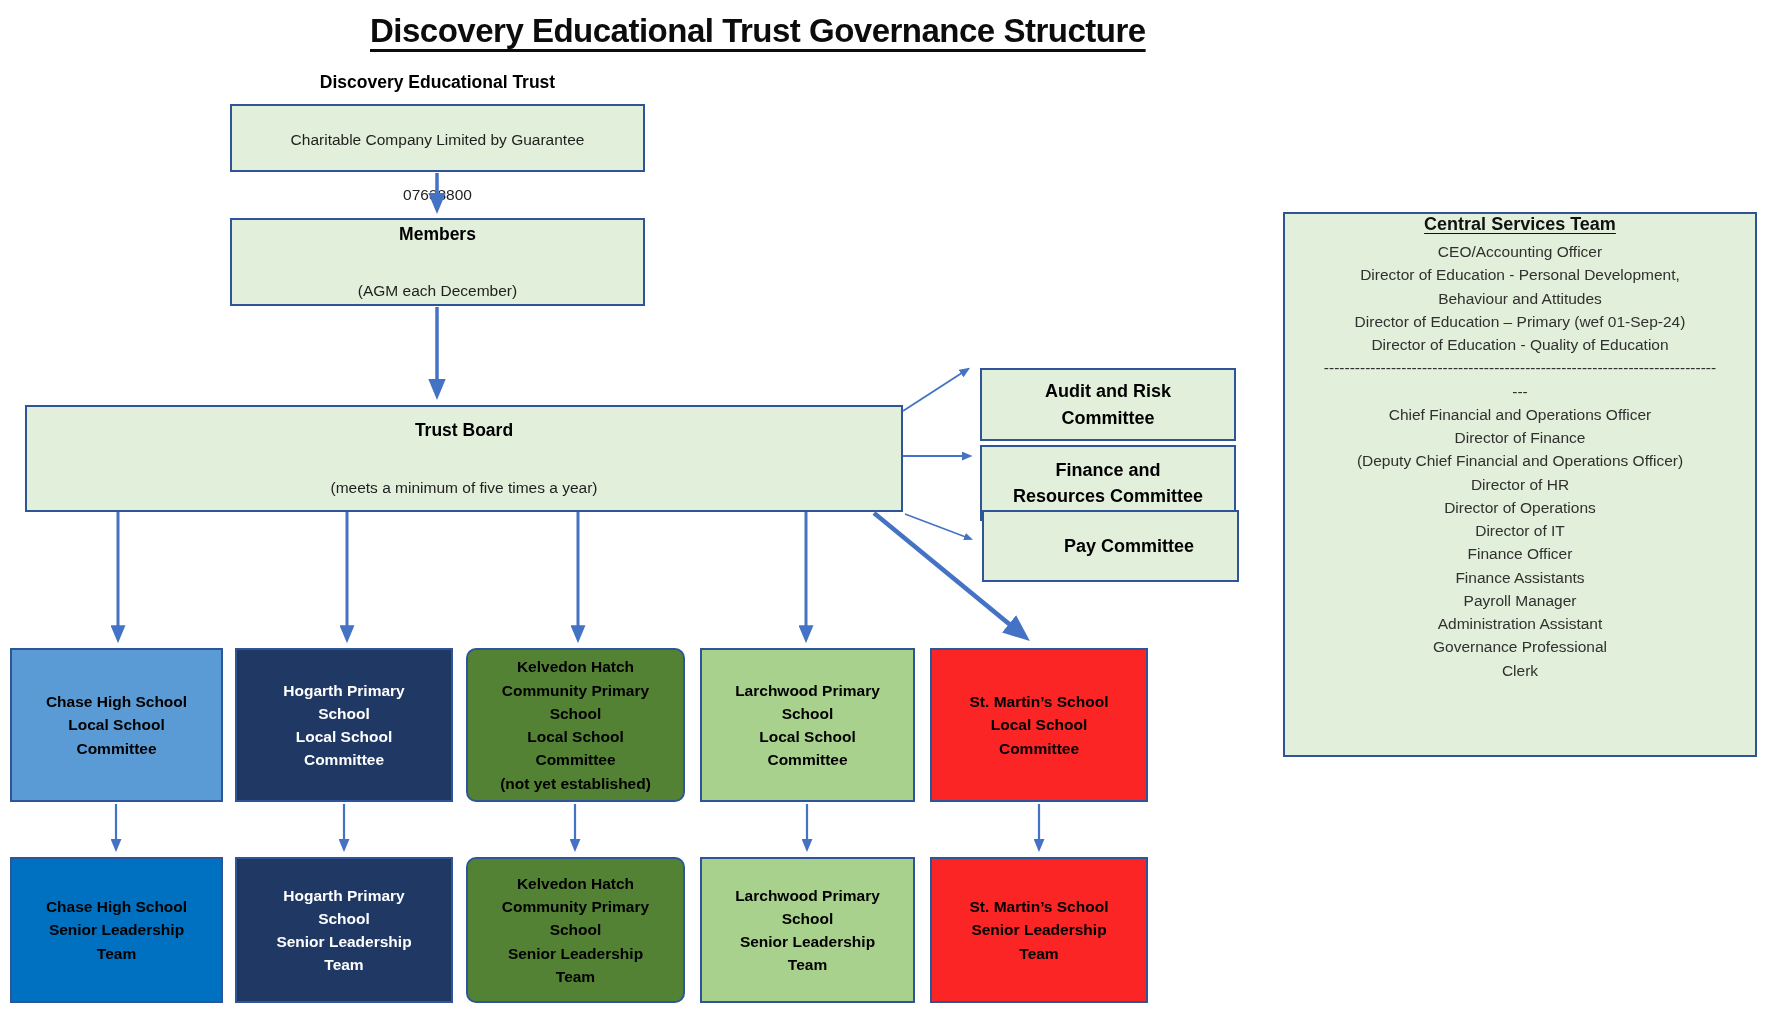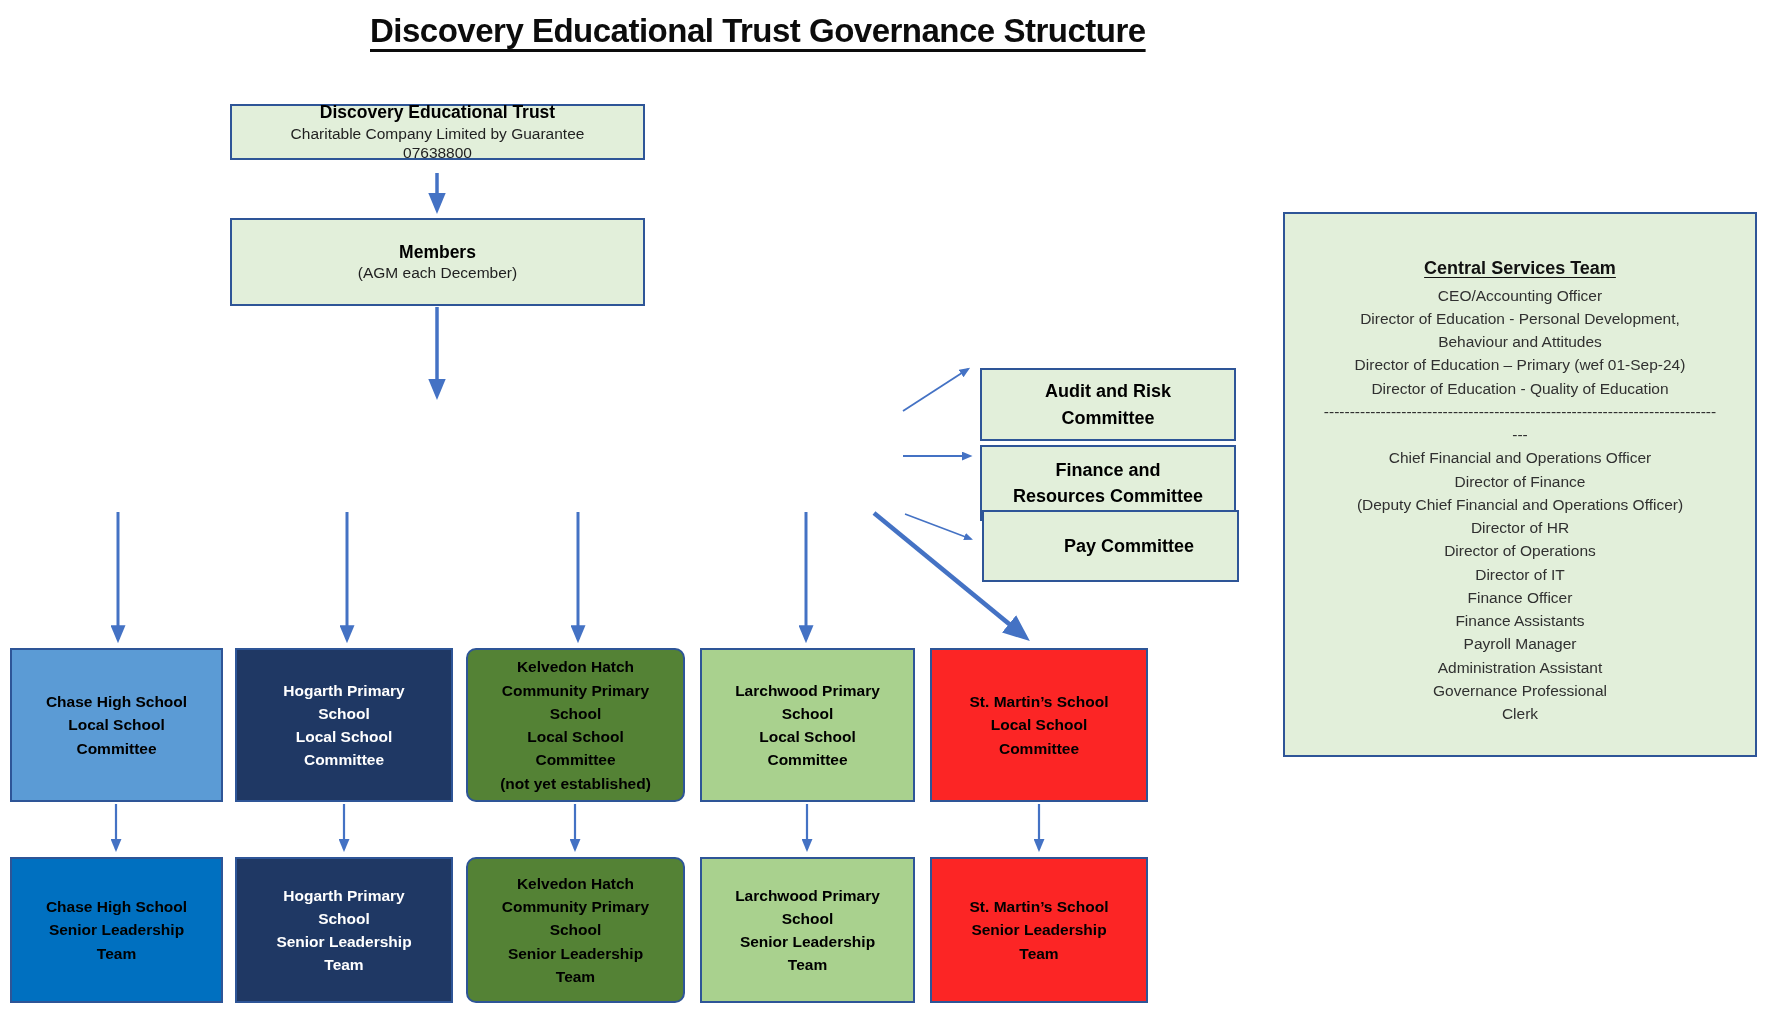--- a/index.html
+++ b/index.html
@@ -20,36 +20,36 @@
     text-decoration:underline;text-decoration-thickness:3px;text-underline-offset:7px;
   }
 
   .node{
     position:absolute;border:2px solid var(--border);
     display:flex;flex-direction:column;align-items:center;justify-content:center;
     text-align:center;color:var(--ink);
   }
   .green{background:var(--lightGreen);}
   .b17{font-size:17.5px;font-weight:bold;line-height:1.3;}
-  .r15{font-size:15.5px;line-height:1.28;color:#1f1f1f;}
+  .r15{font-size:15.5px;line-height:1.28;color:#1f1f1f;margin-top:36px;}
   .lines{white-space:pre-line;font-weight:bold;font-size:15.5px;line-height:1.5;}
   .clines{white-space:pre-line;font-weight:bold;font-size:18px;line-height:1.45;}
 
   
-  .det{left:230px;top:104px;width:415px;height:56px;}
+  .det{left:230px;top:104px;width:415px;height:68px;}
   .members{left:230px;top:218px;width:415px;height:88px;}
   .trust{left:25px;top:405px;width:878px;height:107px;}
 
   
   .audit{left:980px;top:329px;width:256px;height:73px;margin-top:39px;}
   .finance{left:980px;top:419px;width:256px;height:76px;margin-top:26px;}
   .pay{left:982px;top:510px;width:257px;height:72px;padding-left:37px;}
 
   
-  .central{left:1283px;top:212px;width:474px;height:545px;justify-content:center;padding-top:14px;}
+  .central{left:1283px;top:212px;width:474px;height:545px;justify-content:flex-start;}
   .central-title{font-size:18px;font-weight:bold;text-decoration:underline;text-underline-offset:3px;margin-bottom:5px;color:#111;}
   .central-items{white-space:pre-line;font-size:15.5px;line-height:1.5;color:#303030;max-width:456px;overflow:hidden;}
 
   
   .lsc{top:648px;height:154px;border-width:2.5px;}
   .slt{top:857px;height:146px;border-width:2.5px;}
   .c1{left:10px;width:213px;}
   .c2{left:235px;width:218px;}
   .c3{left:466px;width:219px;border-radius:10px;}
   .c4{left:700px;width:215px;}
@@ -76,20 +76,24 @@
     <div class="b17">Discovery Educational Trust</div>
     <div class="r15">Charitable Company Limited by Guarantee</div>
     <div class="r15">07638800</div>
   </div>
 
   <div class="node green members">
     <div class="b17">Members</div>
     <div class="r15">(AGM each December)</div>
   </div>
 
+  <div class="node green trust">
+    <div class="b17">Trust Board</div>
+    <div class="r15">(meets a minimum of five times a year)</div>
+  </div>
 
   <div class="node green audit">
     <div class="clines">Audit and Risk
 Committee</div>
   </div>
   <div class="node green finance">
     <div class="clines">Finance and
 Resources Committee</div>
   </div>
   <div class="node green pay">

